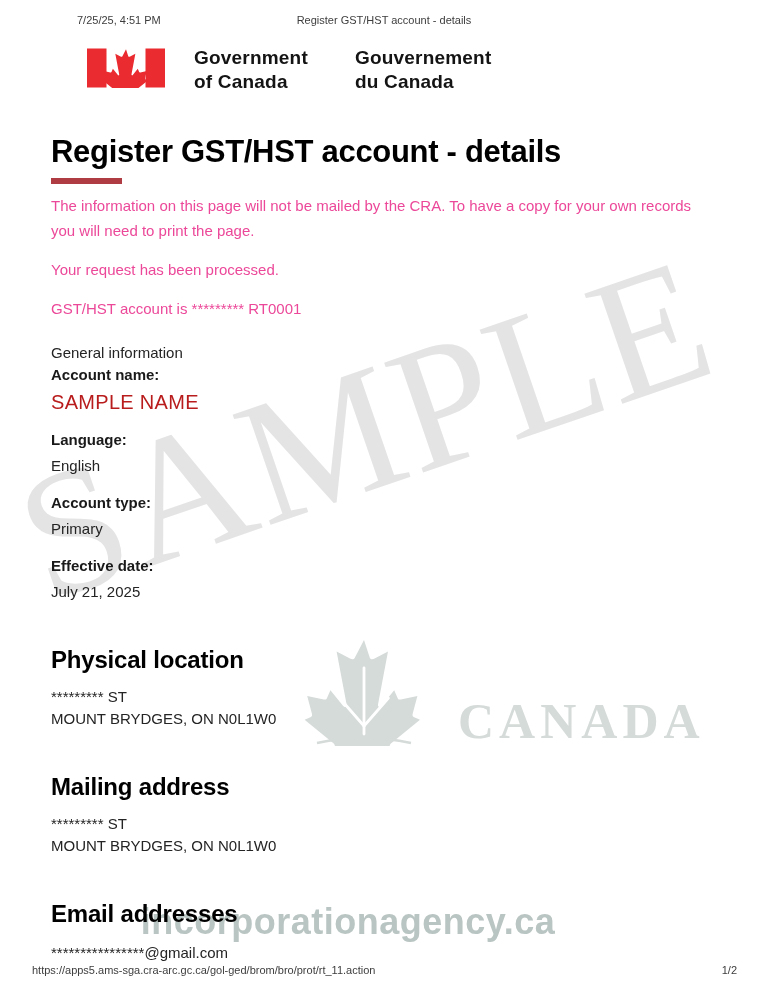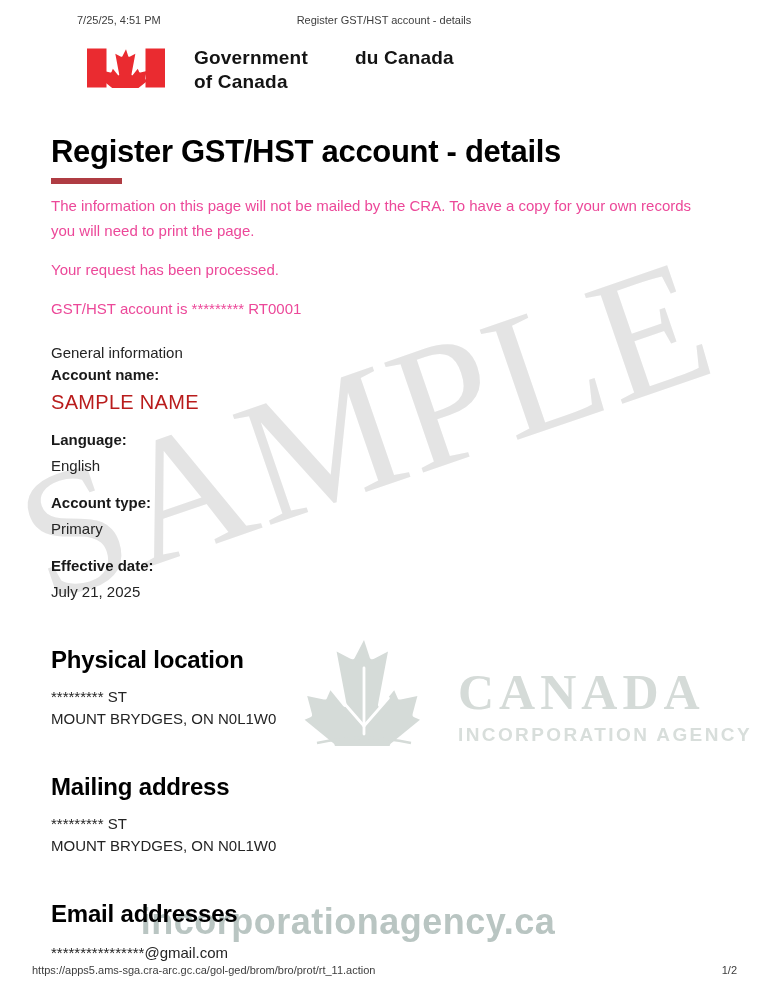--- a/index.html
+++ b/index.html
@@ -91,21 +91,20 @@
     <path fill="#d5dbd8" d="M250,30 l-46,89 c-5,10 -15,9 -24,4 l-67,-35 50,264 c2,12 -9,18 -17,8 l-64,-79 -18,41 c-3,7 -10,6 -15,5 l-83,-17 22,82 c3,11 5,20 -6,24 l-29,13 144,117 c6,5 9,13 7,20 l-13,41 127,-22 c9,-2 17,4 17,12 l-6,95 h25 l-6,-95 c0,-8 8,-14 17,-12 l127,22 -13,-41 c-2,-7 1,-15 7,-20 l144,-117 -29,-13 c-11,-4 -9,-13 -6,-24 l22,-82 -83,17 c-5,1 -12,2 -15,-5 l-18,-41 -64,79 c-8,10 -19,4 -17,-8 l50,-264 -67,35 c-9,5 -19,6 -24,-4 z"></path>
     <g stroke="#ffffff" stroke-width="14" stroke-linecap="round" fill="none">
       <line x1="250" y1="500" x2="250" y2="170"></line>
       <line x1="250" y1="460" x2="128" y2="320"></line>
       <line x1="250" y1="460" x2="372" y2="320"></line>
     </g>
     <path fill="none" stroke="#d5dbd8" stroke-width="13" d="M15,545 Q250,495 485,545"></path>
   </svg>
   <div class="wm-agency-text">
     <div class="wm-agency-name">CANADA</div>
-    <div class="wm-agency-sub">INCORPORATION AGENCY</div>
   </div>
 </div>
 
 <div class="wm wm-url">incorporationagency.ca</div>
 
 <div class="print-header">
   <span class="print-timestamp">7/25/25, 4:51 PM</span>
   <span class="print-doc-title">Register GST/HST account - details</span>
 </div>
 
@@ -117,20 +116,21 @@
       <rect x="750" y="0" width="250" height="500" fill="#ea2b30"></rect>
       <g transform="translate(250,0)">
         <path fill="#ea2b30" d="M250,10 l-46,89 c-5,10 -15,9 -24,4 l-67,-35 50,264 c2,12 -9,18 -17,8 l-64,-79 -18,41 c-3,7 -10,6 -15,5 l-83,-17 22,82 c3,11 5,20 -6,24 l-29,13 144,117 c6,5 9,13 7,20 l-13,41 127,-22 c9,-2 17,4 17,12 l-6,113 h25 l-6,-113 c0,-8 8,-14 17,-12 l127,22 -13,-41 c-2,-7 1,-15 7,-20 l144,-117 -29,-13 c-11,-4 -9,-13 -6,-24 l22,-82 -83,17 c-5,1 -12,2 -15,-5 l-18,-41 -64,79 c-8,10 -19,4 -17,-8 l50,-264 -67,35 c-9,5 -19,6 -24,-4 z"></path>
       </g>
     </svg>
     <div class="fip-en">
       <div>Government</div>
       <div>of Canada</div>
     </div>
     <div class="fip-fr">
+      <div>Gouvernement</div>
       <div>du Canada</div>
     </div>
   </div>
 
   <h1 class="page-title">Register GST/HST account - details</h1>
   <div class="red-rule"></div>
 
   <p class="body-text first-para">The information on this page will not be mailed by the CRA. To have a copy for your own records you will need to print the page.</p>
   <p class="body-text">Your request has been processed.</p>
   <p class="body-text">GST/HST account is ********* RT0001</p>

